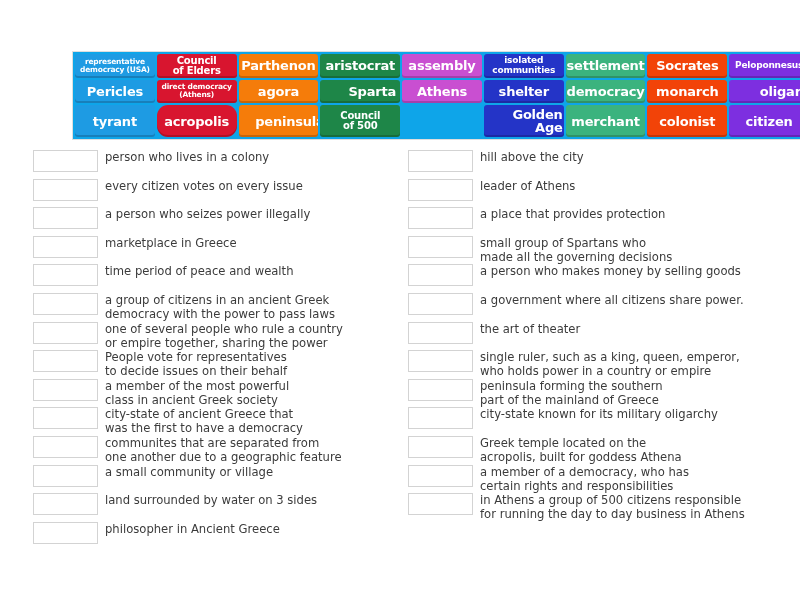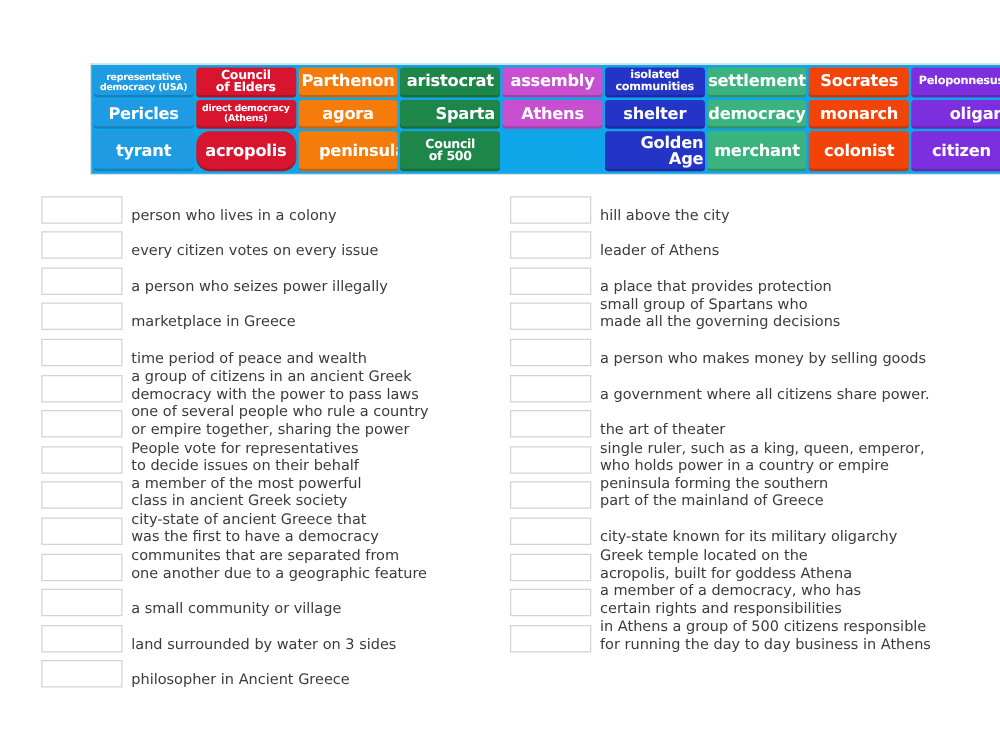--- a/index.html
+++ b/index.html
@@ -14,21 +14,21 @@
     border-radius:3px; color:#fff; font-weight:bold; display:flex; align-items:center; justify-content:center;
     text-align:center; font-size:13px; line-height:1.0; box-shadow:inset 0 -2px 0 rgba(0,0,0,0.18);
     cursor:grab; padding:0 1px; overflow:hidden; letter-spacing:-0.2px;
   }
   .tile.small { font-size:9px; line-height:1.05; }
   .tile.tiny { font-size:7.5px; line-height:1.1; }
   .tile.mid { font-size:10px; }
   .col { position:absolute; top:150px; }
   .col.left { left:33px; }
   .col.right { left:408px; }
-  .row { position:relative; height:28.6px; display:flex; align-items:flex-end; }
+  .row { position:relative; height:28.6px; display:flex; align-items:flex-start; }
   .slot {
     width:65px; height:22px; border:1px solid #d3d3d3; box-sizing:border-box; background:#fff; flex:none;
   }
   .desc {
     margin-left:7px; font-size:11.6px; color:#3b3b3b; line-height:14px; white-space:pre-line;
   }
 </style>
 </head>
 <body>
 

